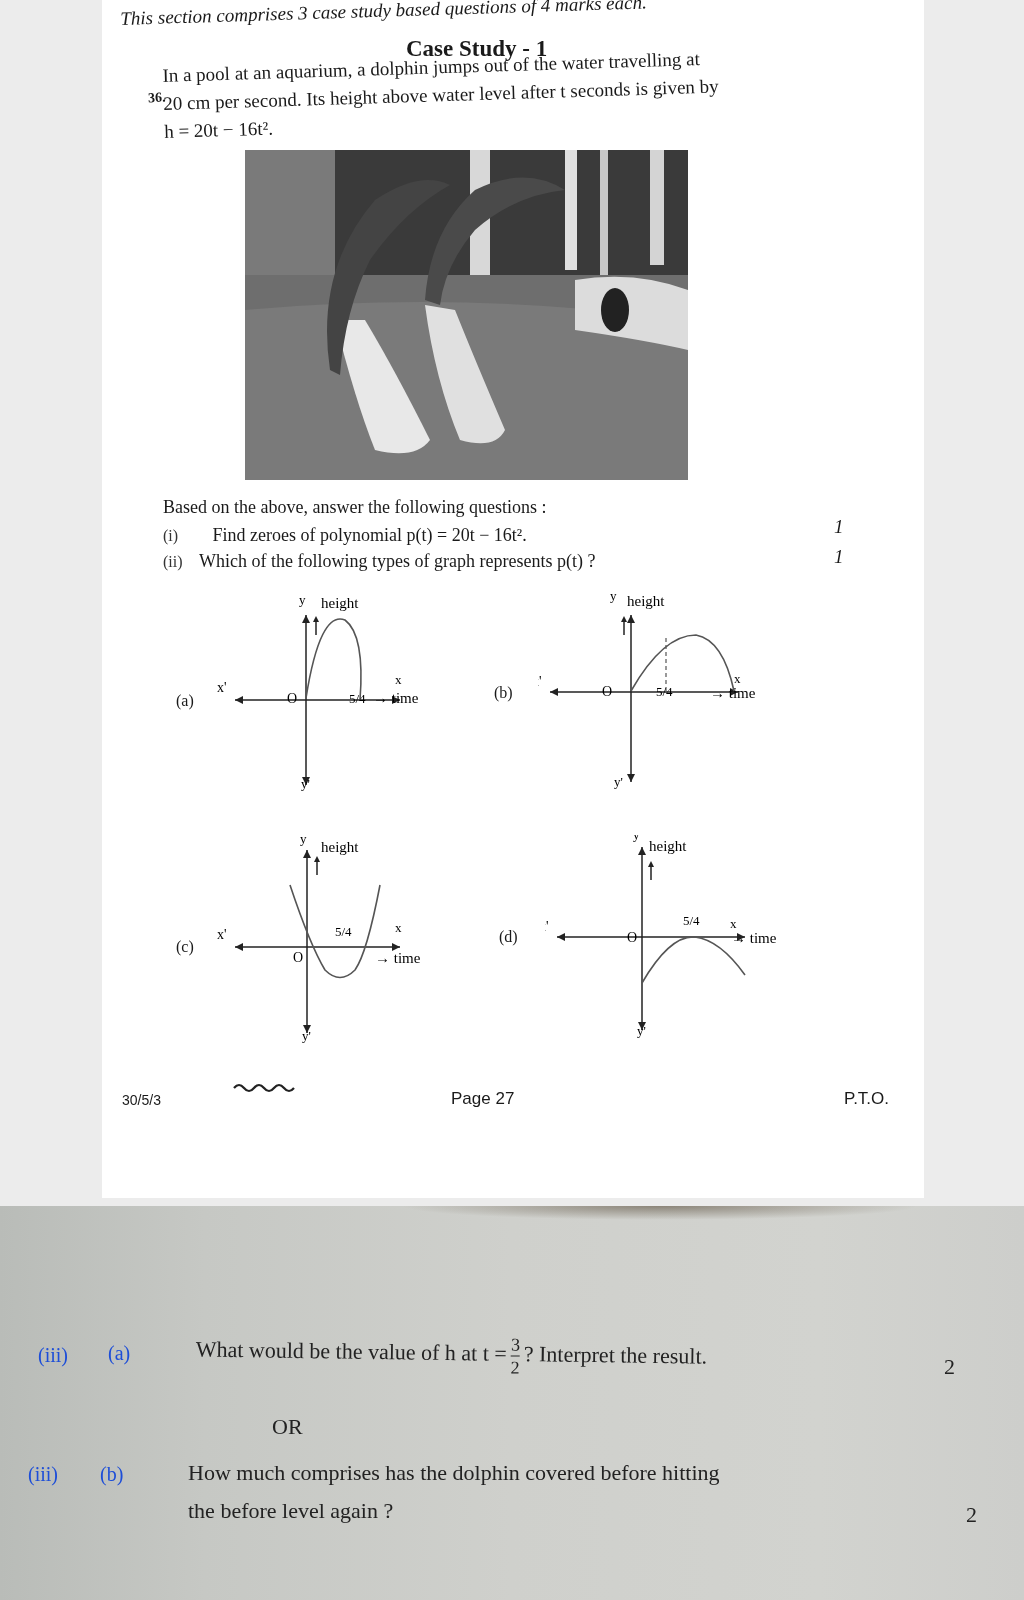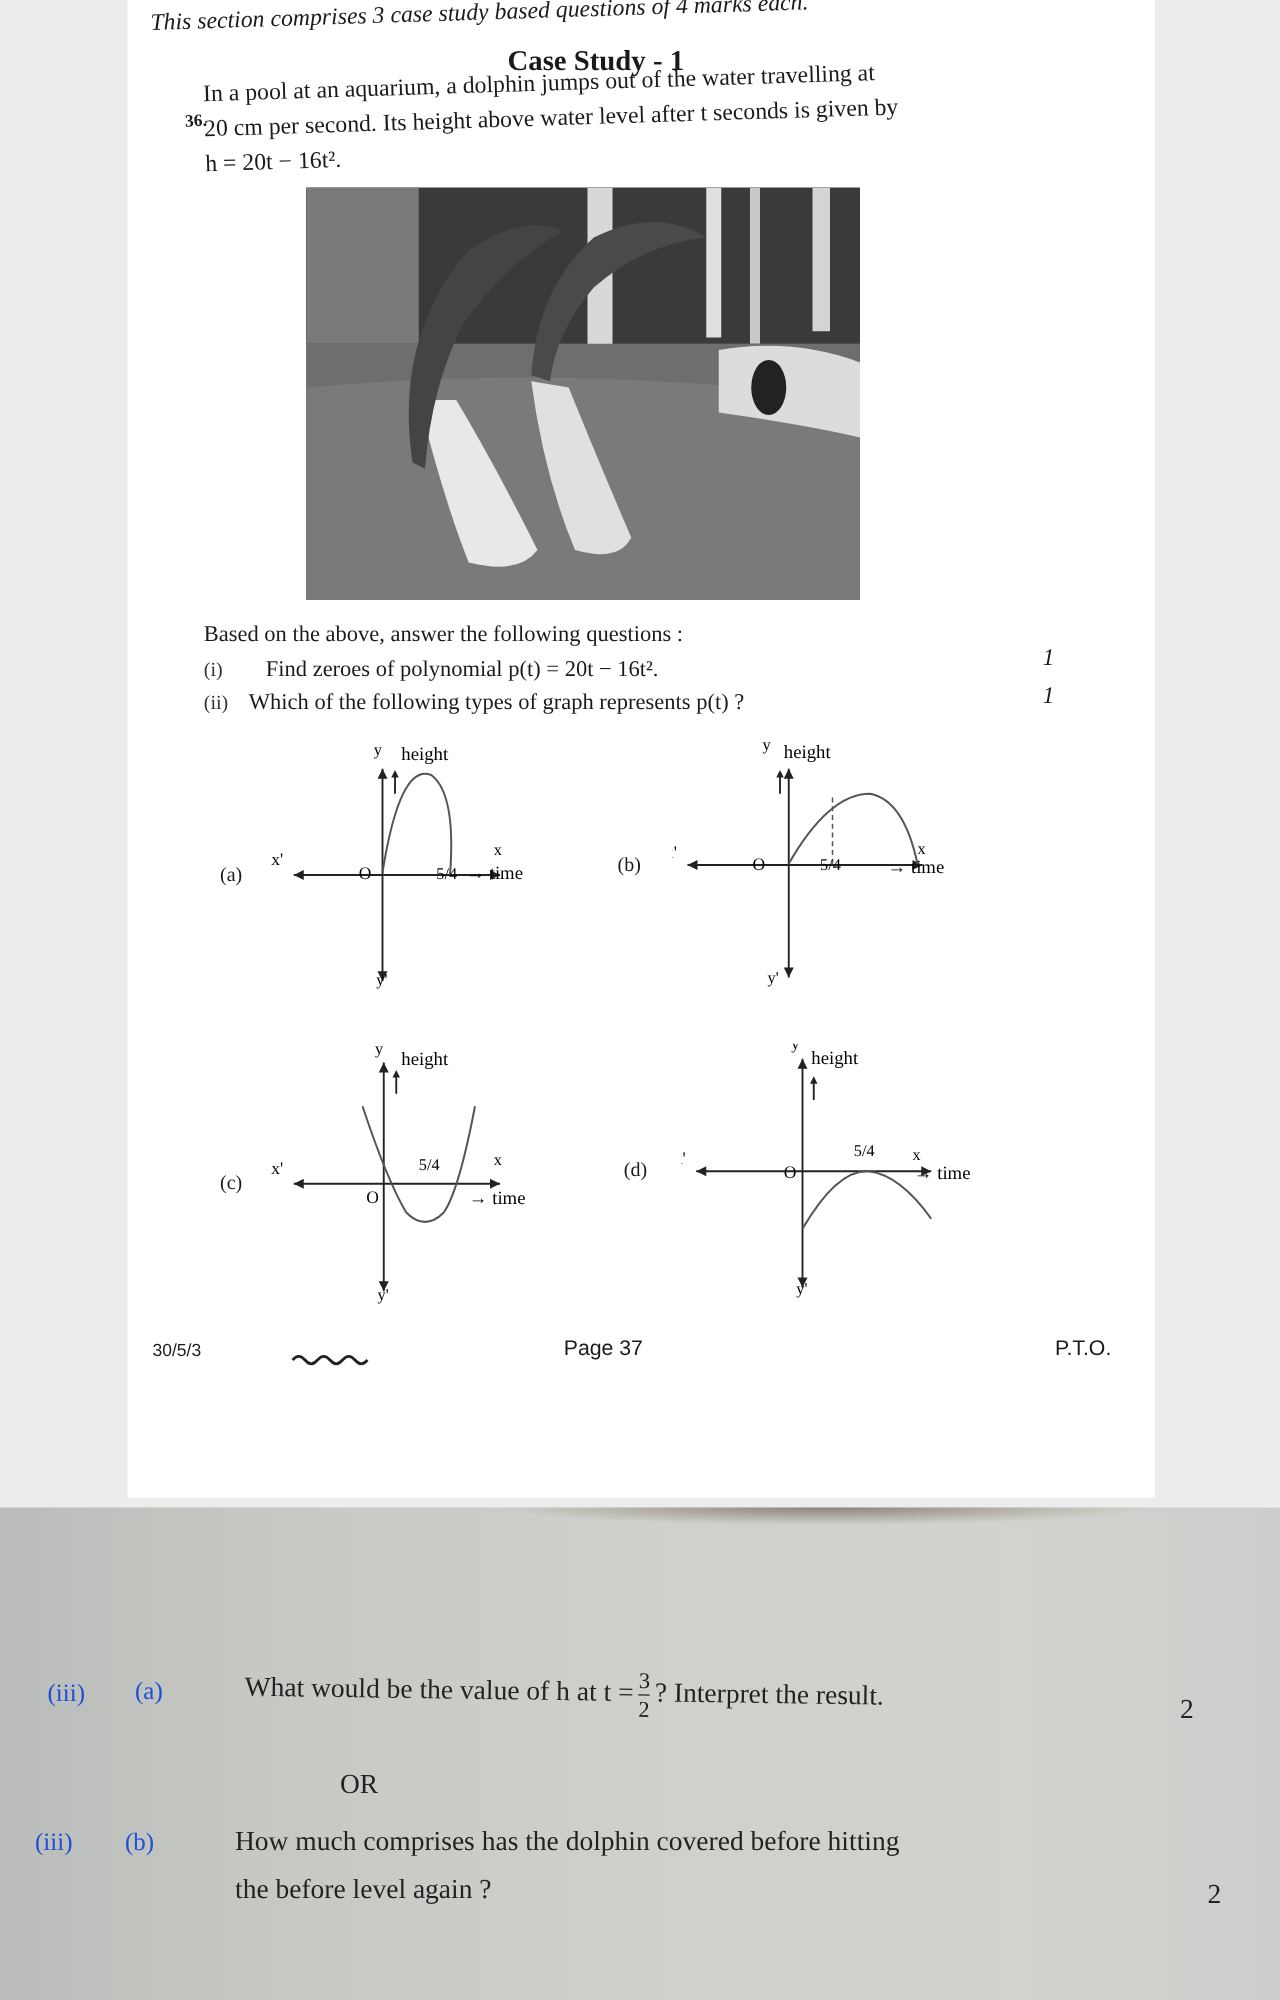--- a/index.html
+++ b/index.html
@@ -30,21 +30,21 @@
     .photo {
       position: absolute; left: 245px; top: 150px; width: 443px; height: 330px;
       background: #6b6b6b; overflow: hidden;
     }
     .based { left: 163px; top: 497px; font-size: 18px; text-align: right; }
     .qrow { font-size: 18px; }
     .qlabel { font-size: 16px; color: #333; }
     .marks { font-size: 19px; font-style: italic; }
     .graph-label { font-size: 16px; }
     svg text { font-family: "Liberation Serif", "DejaVu Serif", serif; }
-    .footer { font-family: "Liberation Sans", "DejaVu Sans", sans-serif; font-size: 17px; }
+    .footer { font-family: "Liberation Sans", "DejaVu Sans", sans-serif; font-size: 17px; margin-top: 20px; }
     .lower { font-size: 22px; color: #222; }
     .lower-lbl { font-size: 20px; color: #1d4ed8; }
     .frac { display: inline-block; vertical-align: middle; text-align: center; font-size: 18px; line-height: 20px; margin: 0 4px; }
     .frac span { display: block; }
     .frac .bar { border-top: 1px solid #222; height: 0; margin: 1px 0; }
   </style>
 </head>
 <body>
 
 <div class="page-top"></div>
@@ -176,21 +176,21 @@
   <text x="138" y="90" font-size="13">5/4</text>
   <text x="185" y="93" font-size="13">x</text>
   <text x="186" y="108" font-size="15">→ time</text>
   <text x="92" y="200" font-size="13">y'</text>
 </svg>
 
 <div class="abs footer" style="left:122px; top:1072px; font-size:14px;">30/5/3</div>
 <svg class="abs" style="left:232px; top:1080px;" width="70" height="14">
   <path d="M2,8 Q7,2 12,8 Q17,14 22,8 Q27,2 32,8 Q37,14 42,8 Q47,2 52,8 Q57,14 62,8" fill="none" stroke="#222" stroke-width="2.2"></path>
 </svg>
-<div class="abs footer" style="left:451px; top:1069px;">Page 37</div>
+<div class="abs footer" style="left:451px; top:1069px;">Page 27</div>
 <div class="abs footer" style="left:844px; top:1069px;">P.T.O.</div>
 
 <div class="abs lower-lbl" style="left:38px; top:1344px;">(iii)</div>
 <div class="abs lower-lbl" style="left:108px; top:1342px;">(a)</div>
 <div class="abs lower" style="left:196px; top:1330px; transform: rotate(0.8deg); transform-origin: left top;">
   <span>What would be the value of h at t =</span><span class="frac"><span>3</span><span class="bar"></span><span>2</span></span><span>? Interpret the result.</span>
 </div>
 <div class="abs lower" style="left:944px; top:1354px;">2</div>
 
 <div class="abs lower" style="left:272px; top:1414px;">OR</div>

